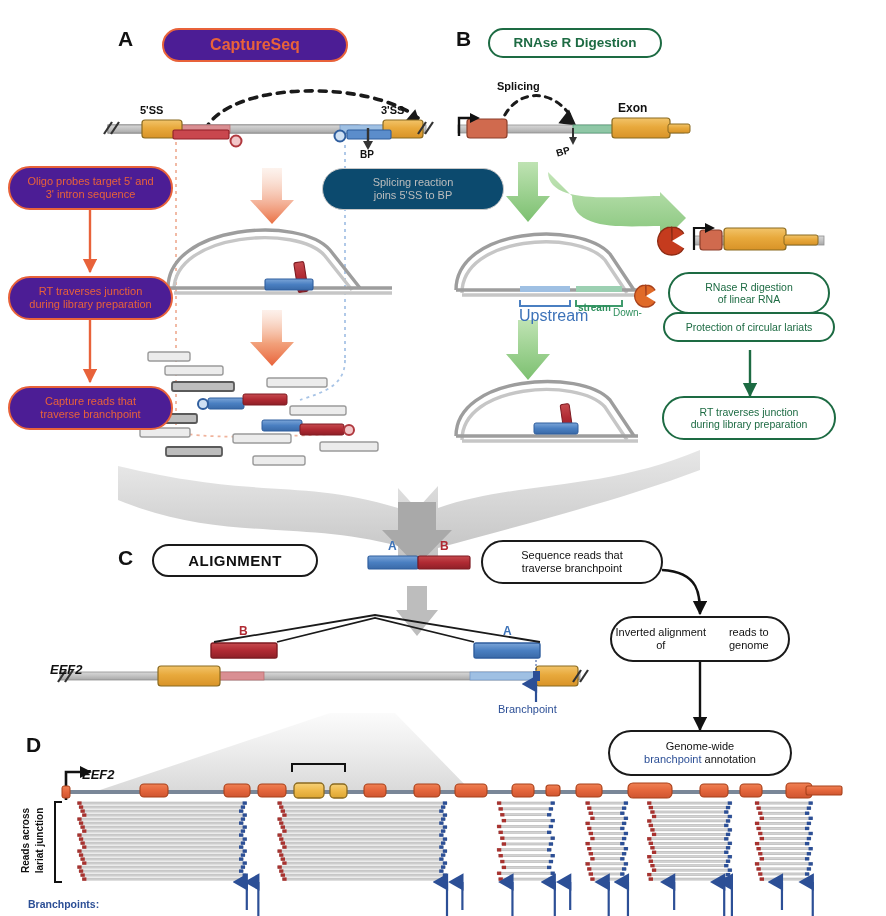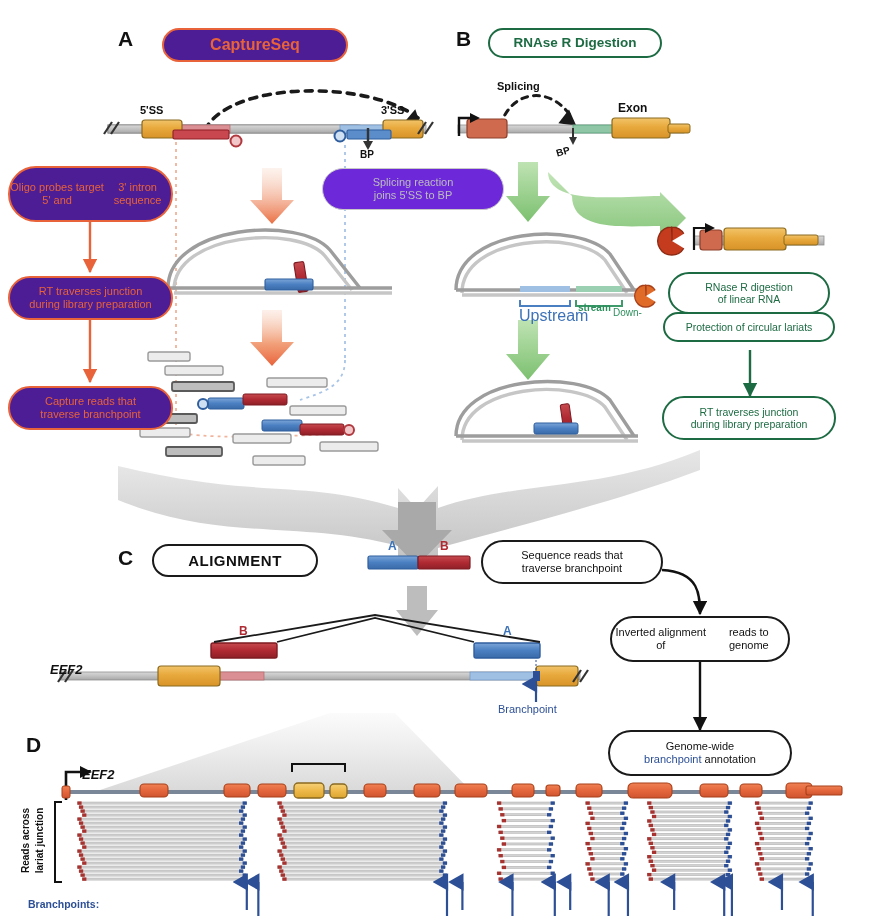--- a/index.html
+++ b/index.html
@@ -6,21 +6,21 @@
   body{width:886px;height:916px;position:relative;overflow:hidden;
        font-family:"Liberation Sans", sans-serif;color:#111;}
   #fig{position:absolute;left:0;top:0;width:886px;height:916px;}
   
   .plabel{font-weight:bold;font-size:21px;color:#111;letter-spacing:0;}
   
   .pill{position:absolute;display:flex;align-items:center;justify-content:center;
         text-align:center;border-radius:999px;box-sizing:border-box;line-height:1.15;}
   .pill.orange{border:2px solid #e8623a;color:#e8623a;background:#4c1d95;}
   .pill.green{border:2px solid #1d6b43;color:#1d6b43;background:#fff;}
-  .pill.gray{border:1.5px solid #c8c8c8;color:#bdbdbd;background:#6d28d9;}
+  .pill.gray{border:1.5px solid #c8c8c8;color:#bdbdbd;background:#0c4a6e;}
   .pill.black{border:2px solid #1a1a1a;color:#111;background:#fff;}
   .pill.title{font-weight:bold;}
   .txt{position:absolute;white-space:nowrap;}
   svg{overflow:visible;}
 </style>
 </head>
 <body>
 
 <div id="fig">
 
@@ -697,21 +697,21 @@
 
 
 <div class="pill green title" style="left:488px;top:28px;width:174px;height:30px;font-size:13.5px;">RNAse R Digestion</div>
 
 
 <div class="txt" style="left:140px;top:104px;font-size:11px;font-weight:bold;color:#111;">5'SS</div>
 <div class="txt" style="left:381px;top:104px;font-size:11px;font-weight:bold;color:#111;">3'SS</div>
 <div class="txt" style="left:360px;top:149px;font-size:10px;font-weight:bold;color:#111;">BP</div>
 
 
-<div class="pill orange" style="left:8px;top:166px;width:165px;height:56px;font-size:11px;flex-direction:row;align-items:center;">
+<div class="pill orange" style="left:8px;top:166px;width:165px;height:44px;font-size:11px;flex-direction:column;align-items:center;">
   <span>Oligo probes target 5' and</span>
   <span>3' intron sequence</span>
 </div>
 <div class="pill orange" style="left:8px;top:276px;width:165px;height:44px;font-size:11px;flex-direction:column;">
   <span>RT traverses junction</span>
   <span>during library preparation</span>
 </div>
 <div class="pill orange" style="left:8px;top:386px;width:165px;height:44px;font-size:11px;flex-direction:column;">
   <span>Capture reads that</span>
   <span>traverse branchpoint</span>

